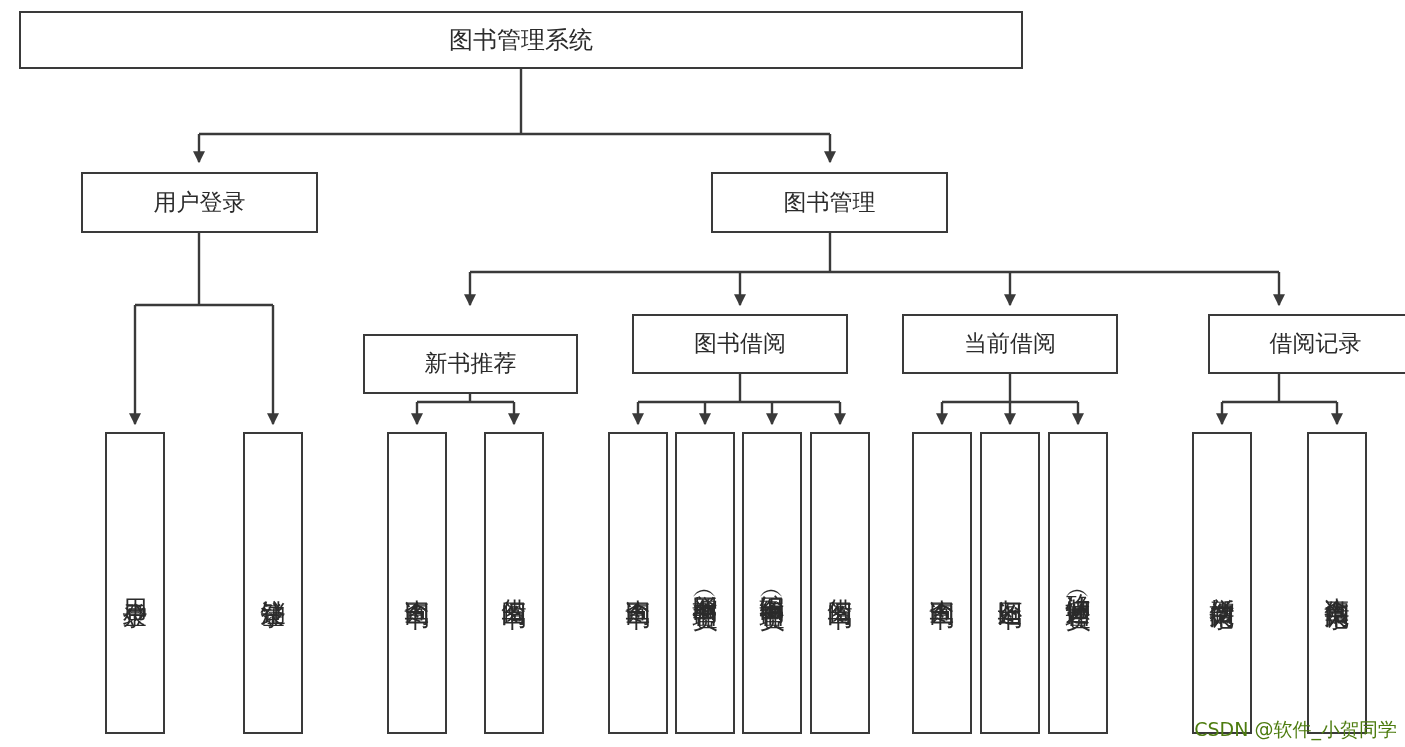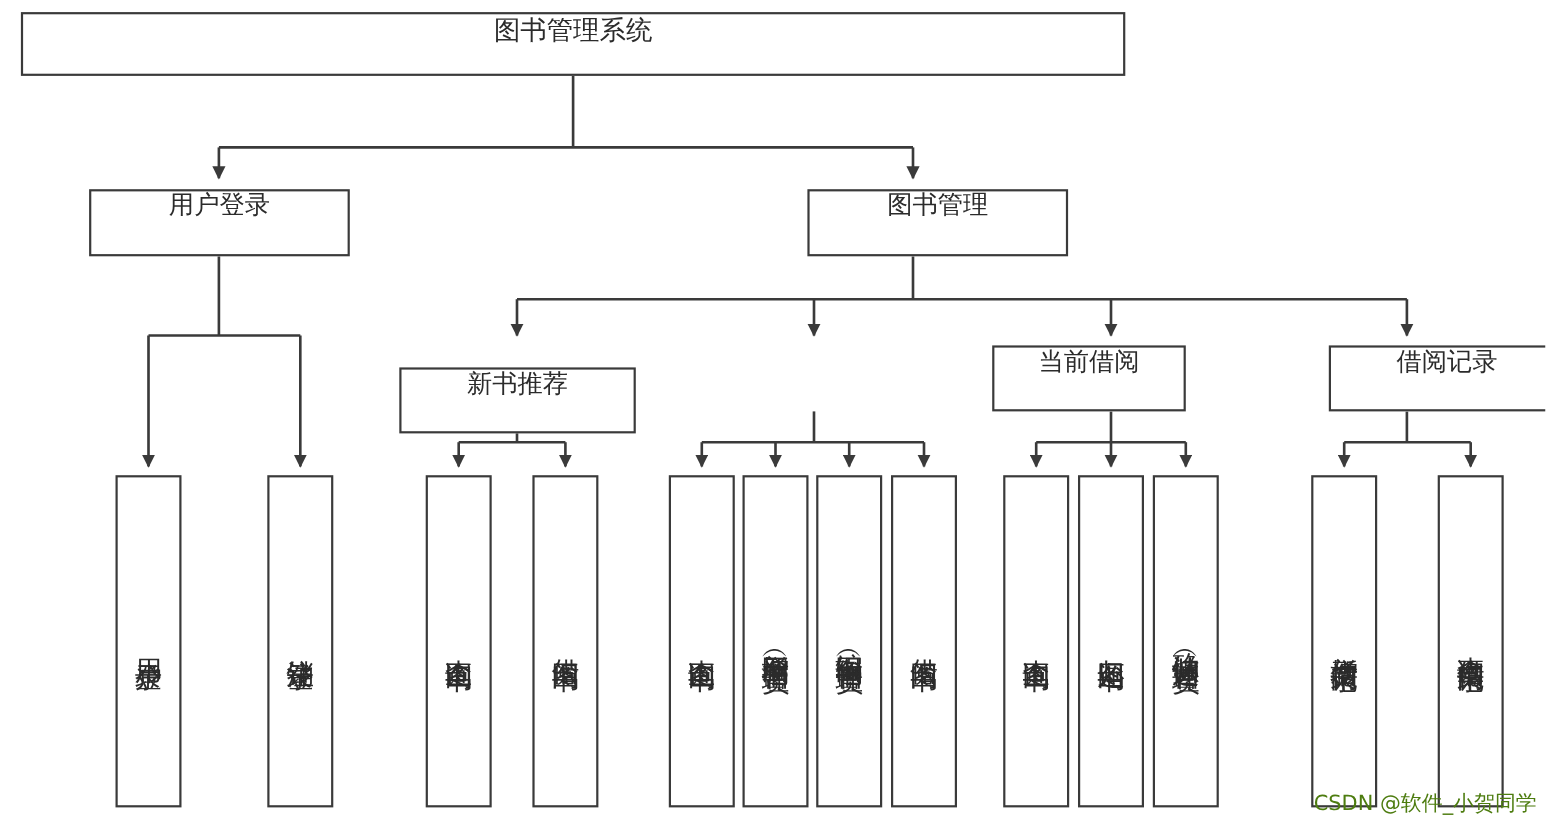--- a/index.html
+++ b/index.html
@@ -23,21 +23,21 @@
     top: 0;
     width: 1405px;
     height: 747px;
   }
   .node {
     position: absolute;
     box-sizing: border-box;
     background: #ffffff;
     border: 2px solid #3a3a3a;
     display: flex;
-    align-items: flex-start;
+    align-items: center;
     justify-content: center;
     z-index: 2;
   }
   .node .label {
     color: #2b2b2b;
     line-height: 1.18;
     text-align: center;
     white-space: nowrap;
   }
   .node.horiz .label {
@@ -124,28 +124,31 @@
     </g>
   </svg>
 
   <div class="node horiz title" style="left:19px; top:11px; width:1004px; height:58px;">
     <span class="label">图书管理系统</span>
   </div>
 
   <div class="node horiz" style="left:81px; top:172px; width:237px; height:61px;">
     <span class="label">用户登录</span>
   </div>
-  <div class="node horiz" style="left:734px; top:172px; width:237px; height:61px;">
+  <div class="node horiz" style="left:711px; top:172px; width:237px; height:61px;">
     <span class="label">图书管理</span>
   </div>
 
   <div class="node horiz" style="left:363px; top:314px; width:215px; height:60px;margin-top:20px;">
     <span class="label">新书推荐</span>
   </div>
-  <div class="node horiz" style="left:902px; top:314px; width:176px; height:60px;">
+  <div class="node horiz" style="left:632px; top:314px; width:216px; height:60px;">
+    <span class="label">图书借阅</span>
+  </div>
+  <div class="node horiz" style="left:902px; top:314px; width:216px; height:60px;">
     <span class="label">当前借阅</span>
   </div>
   <div class="node horiz" style="left:1171px; top:314px; width:215px; height:60px;margin-left:37px;">
     <span class="label">借阅记录</span>
   </div>
 
   <div class="node vert" style="left:105px; top:432px; width:60px; height:302px;">
     <span class="label">用户登录</span>
   </div>
   <div class="node vert" style="left:243px; top:432px; width:60px; height:302px;">

